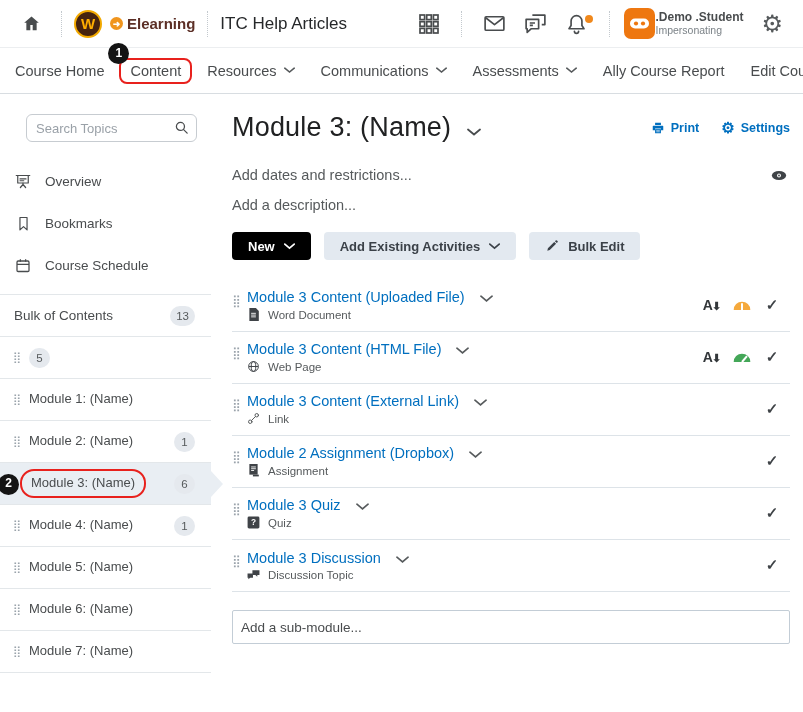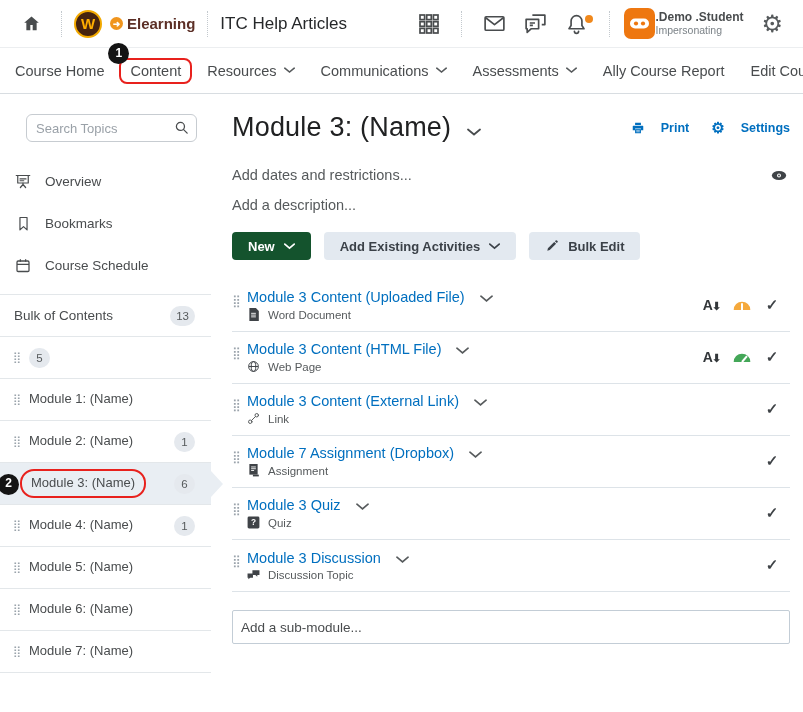--- a/index.html
+++ b/index.html
@@ -58,28 +58,28 @@
   .mod-row.selected { background:#e9eef3; }
   .mod-row.selected::after { content:""; position:absolute; left:211px; top:50%; margin-top:-13px; border-left:12px solid #e9eef3; border-top:13px solid transparent; border-bottom:13px solid transparent; }
   .redpill { position:relative; display:inline-block; border:2px solid #e8211d; border-radius:14px; padding:3px 9px; margin-left:-9px; }
   .stepdot.two { top:50%; margin-top:-10px; left:-24px; }
 
   
   .title-row { display:flex; align-items:flex-start; margin-top:18px; }
   .mod-title { font-size:27px; font-weight:400; color:#202122; letter-spacing:.2px; }
   .title-chev { margin:16px 0 0 16px; color:#494c4e; cursor:pointer; }
   .title-actions { margin-left:auto; display:flex; gap:22px; padding-top:8px; }
-  .action-link { display:flex; align-items:center; gap:16px; color:#006fbf; font-size:12.5px; font-weight:bold; cursor:pointer; }
+  .action-link { display:flex; align-items:center; gap:6px; color:#006fbf; font-size:12.5px; font-weight:bold; cursor:pointer; }
   .meta-row { display:flex; align-items:center; margin-top:24px; }
   .meta-row.second { margin-top:14px; }
   .meta-text { font-size:14.5px; color:#565a5c; cursor:pointer; }
   .eye { margin-left:auto; margin-right:2px; color:#3f4347; cursor:pointer; }
   .btn-row { display:flex; gap:13px; margin-top:19px; }
   .btn { height:28px; border:none; border-radius:4px; font-family:"Liberation Sans", sans-serif; font-size:13px; font-weight:bold; display:flex; align-items:center; gap:9px; cursor:pointer; padding:0 16px; }
-  .btn.primary { background:#14532d; color:#fff; }
+  .btn.primary { background:#000000; color:#fff; }
   .btn.subtle { background:#e3e9f0; color:#3b4148; }
   .items { margin-top:20px; }
   .item-row { display:flex; align-items:center; padding:9px 0 10px 0; border-bottom:1px solid #dde3e8; min-height:52px; }
   .item-row .handle { font-family:"DejaVu Sans", sans-serif; color:#9aa3ab; font-size:12px; width:15px; flex:0 0 15px; align-self:flex-start; margin-top:5px; }
   .item-main { display:flex; flex-direction:column; gap:3px; }
   .item-titleline { display:flex; align-items:center; }
   .item-title { color:#006fbf; font-size:14.5px; cursor:pointer; }
   .item-chev { margin-left:15px; margin-top:4px; color:#565a5c; cursor:pointer; }
   .item-typeline { display:flex; align-items:center; gap:8px; }
   .type-icon { width:13px; display:flex; justify-content:center; color:#3f4347; }
@@ -480,21 +480,21 @@
             <span class="islot">
                 <span class="checkmark">✓</span>
               </span>
           </span>
         </div>
 
         <div class="item-row">
           <span class="handle">⣿</span>
           <div class="item-main">
             <span class="item-titleline">
-              <a class="item-title">Module 7 Assignment (Dropbox)</a>
+              <a class="item-title">Module 2 Assignment (Dropbox)</a>
               <span class="item-chev">
                   <svg width="13" height="8" viewBox="0 0 14 8" fill="none" stroke="currentColor" stroke-width="1.8" stroke-linecap="round">
                     <path d="M1 1l6 5 6-5"></path>
                   </svg>
                 </span>
             </span>
             <span class="item-typeline">
               <span class="type-icon">
                 <svg width="11" height="13" viewBox="0 0 18 22">
                     <path d="M2 0h14v18H2z" fill="#3f4347"></path>

